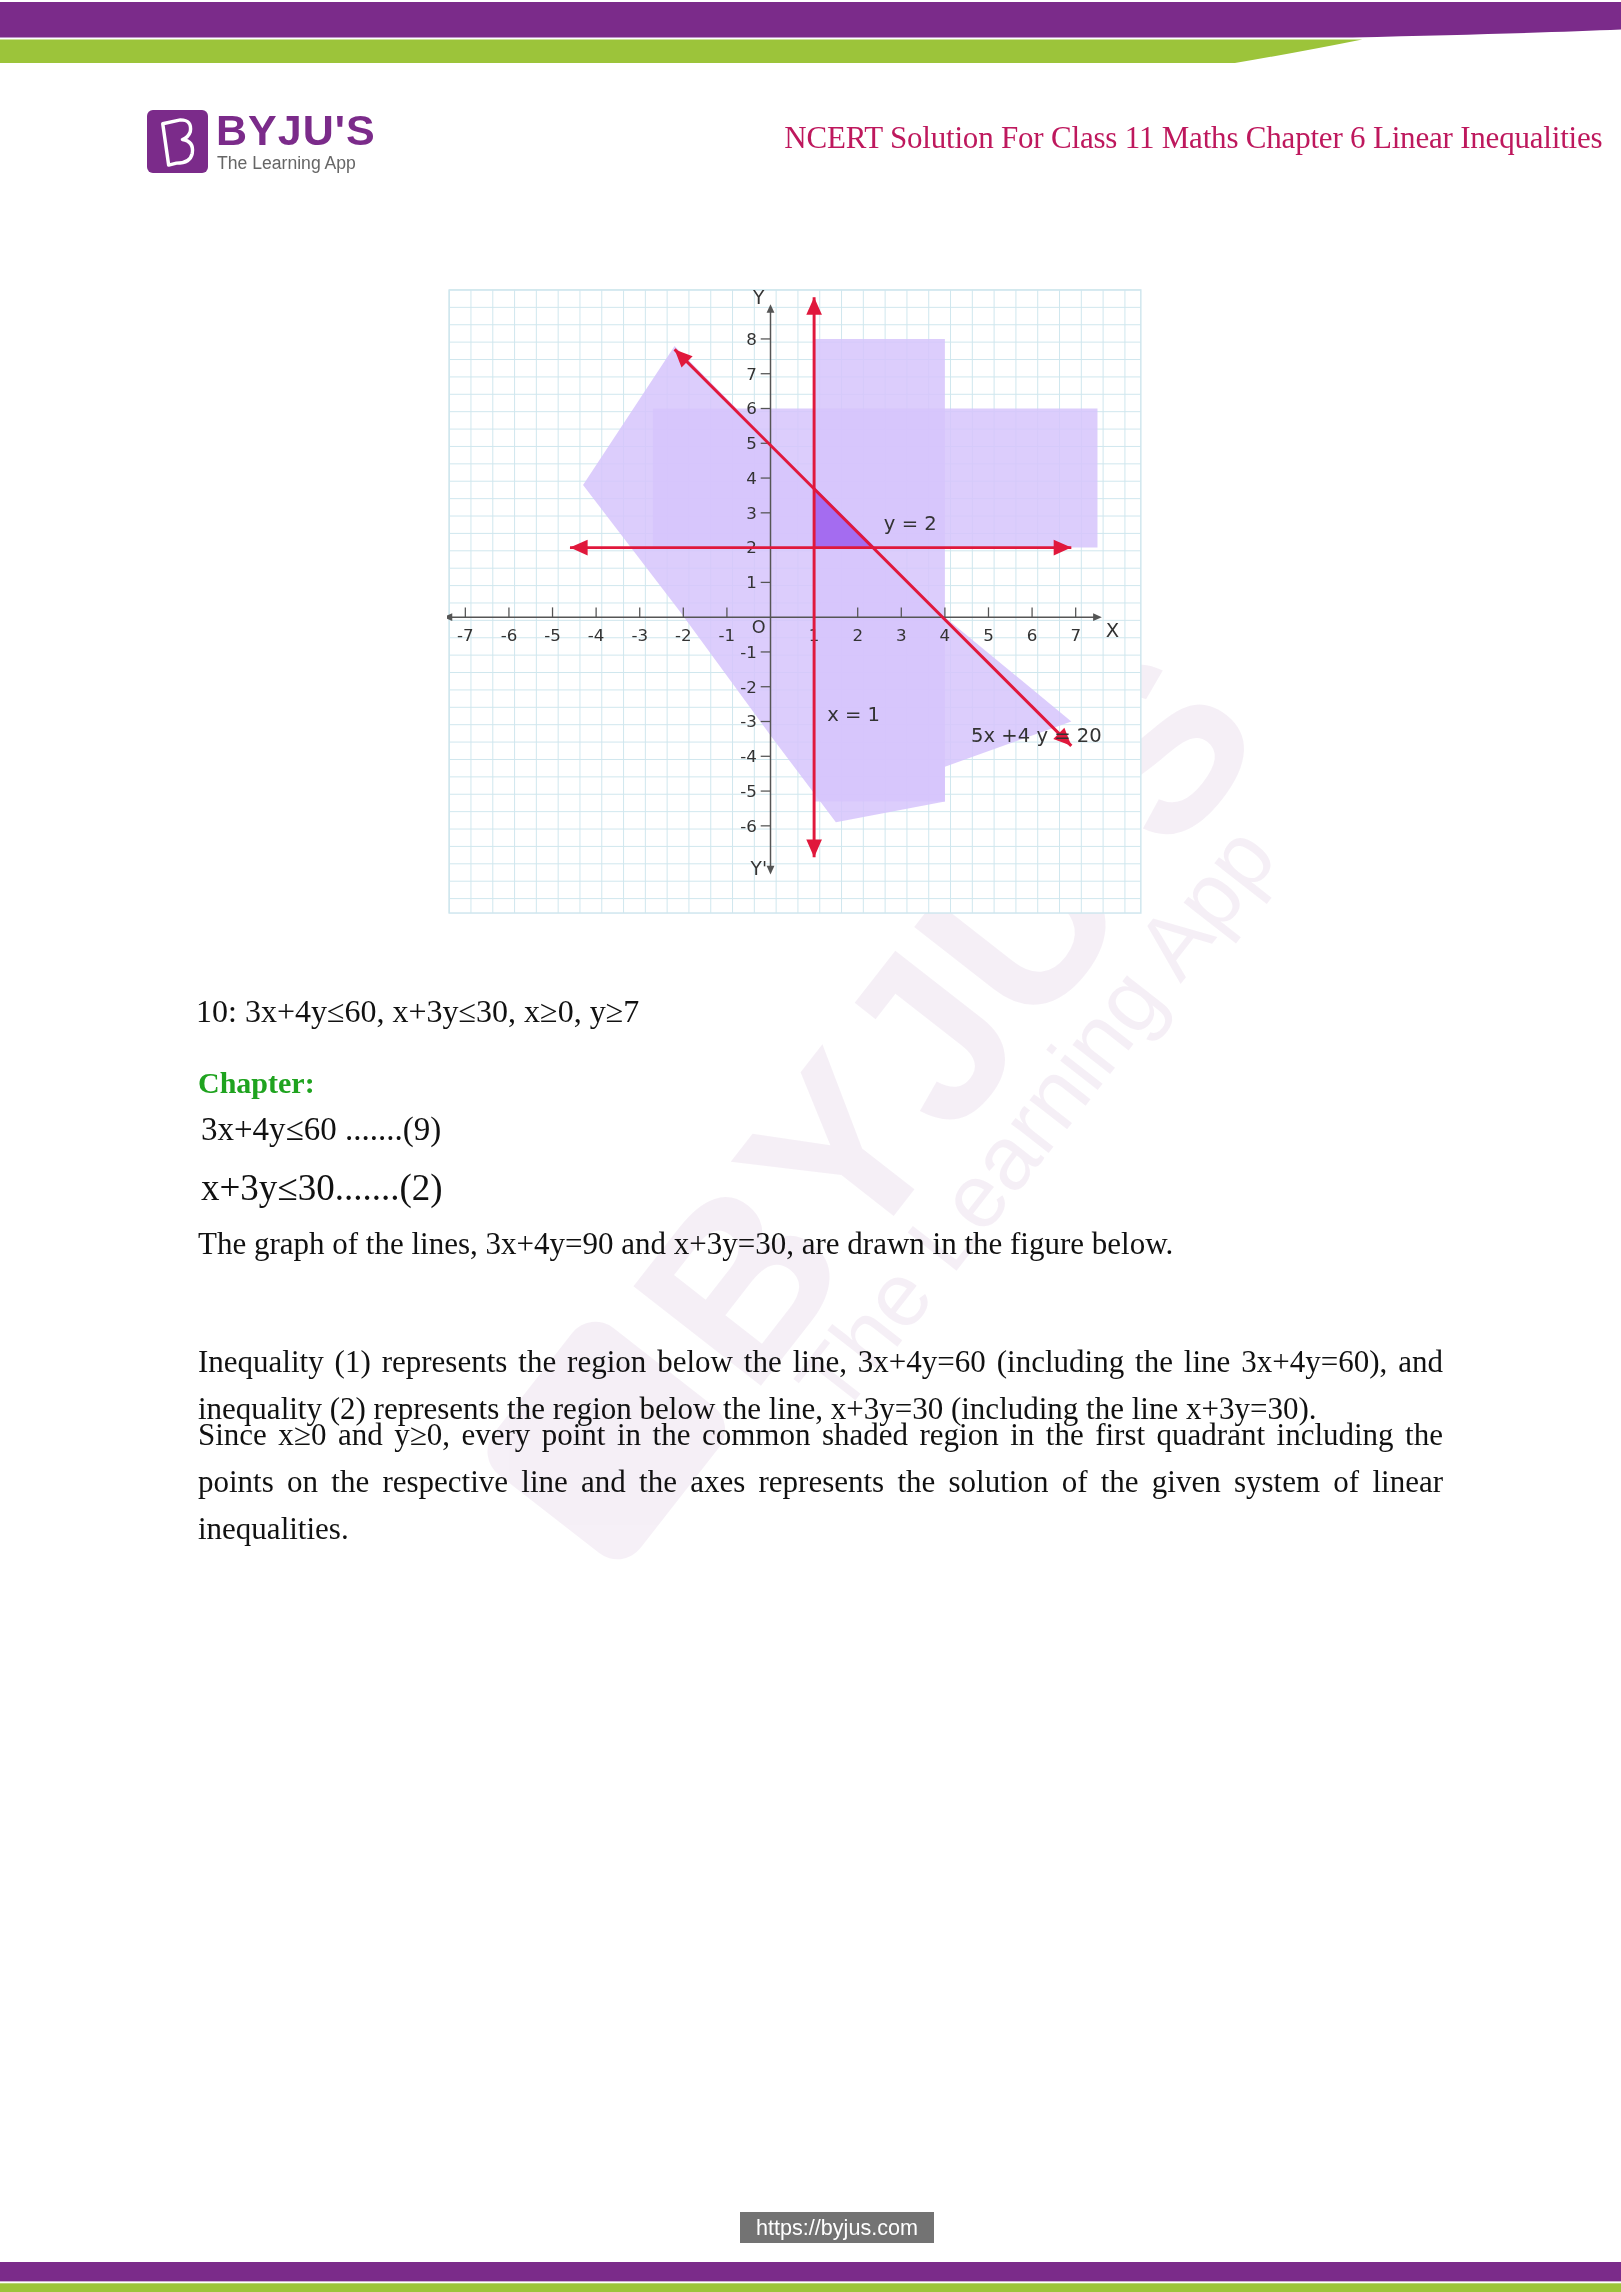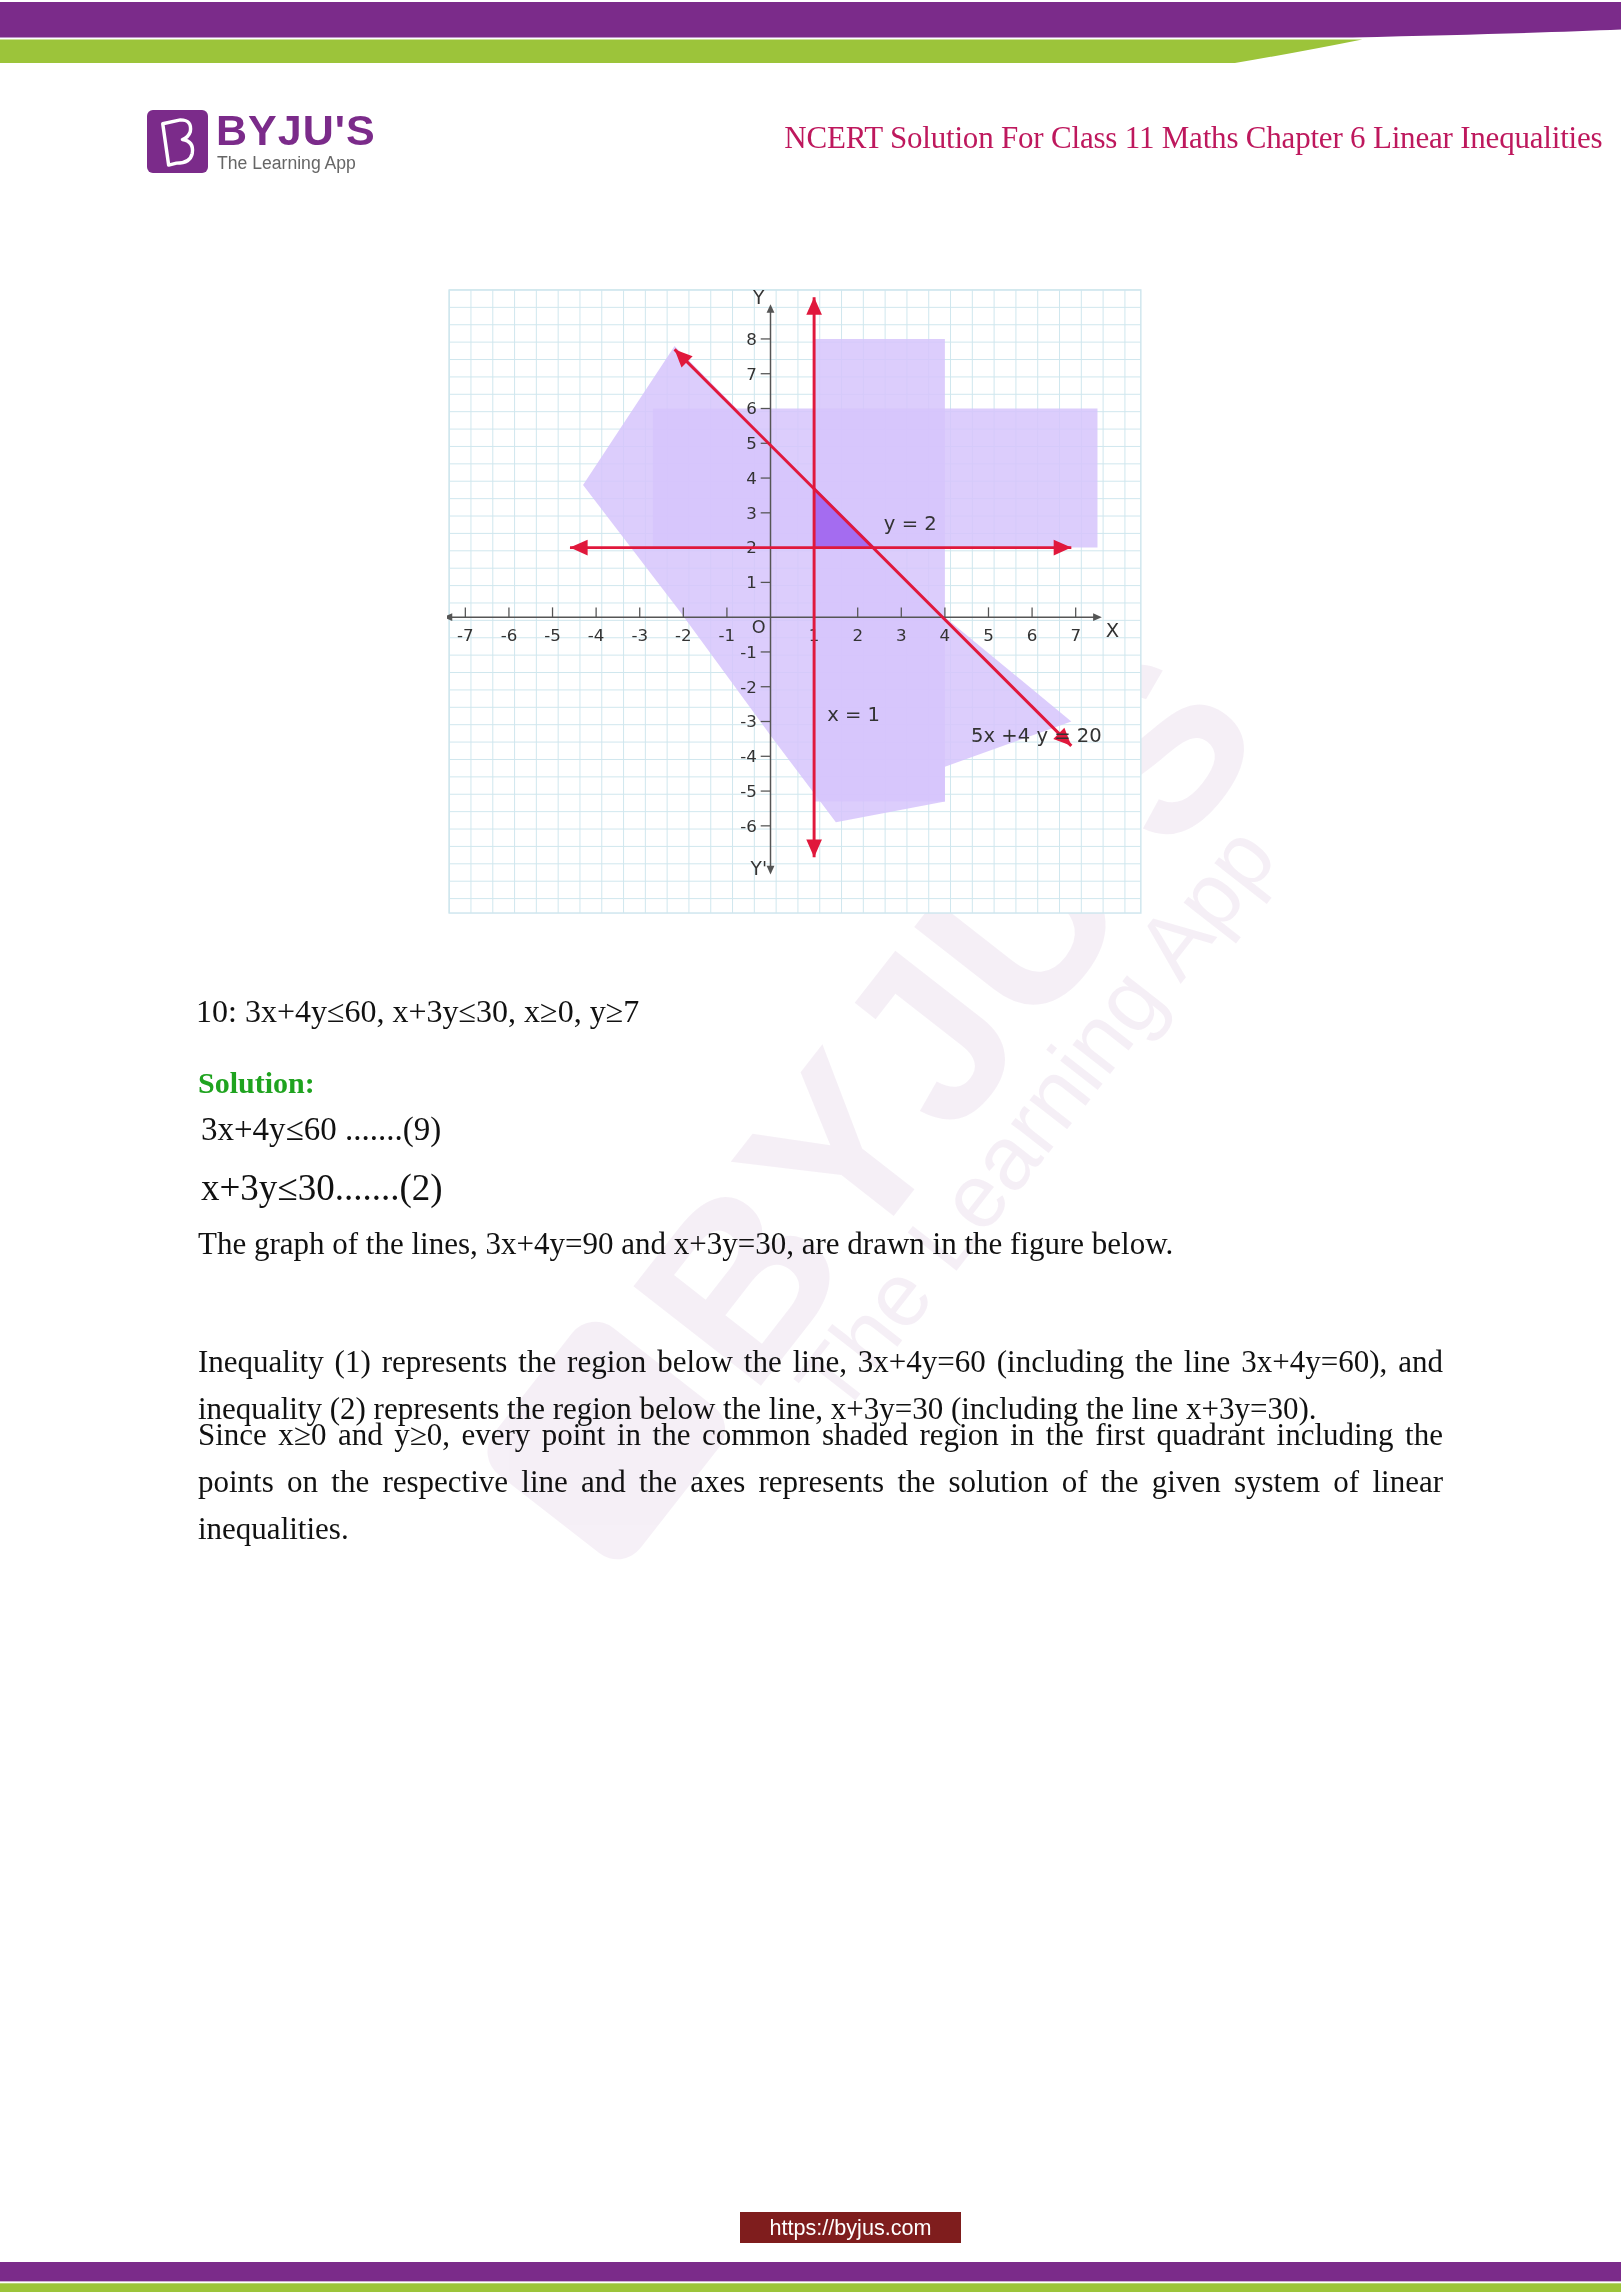--- a/index.html
+++ b/index.html
@@ -32,21 +32,21 @@
   .q-line { position: absolute; left: 196px; top: 993px; font-size: 32px; }
   .q-num { font-weight: normal; margin-top: 35px; }
   .math { font-family: "Liberation Serif", serif; }
   .sol-label {
     position: absolute; left: 198px; top: 1066px; font-size: 30px; font-weight: bold; color: #1fa31f;
   }
   .eq1 { position: absolute; left: 201px; top: 1111px; font-size: 33px; }
   .eq2 { position: absolute; left: 201px; top: 1166px; font-size: 37px; }
   .para { position: absolute; left: 198px; width: 1245px; font-size: 31px; line-height: 47px; text-align: justify; }
   .footer-link {
-    position: absolute; left: 740px; top: 2212px; width: 221px; height: 31px; background: #7f1d1d;
+    position: absolute; left: 740px; top: 2212px; width: 194px; height: 31px; background: #737373;
     color: #fff; font-family: "Liberation Sans", sans-serif; font-size: 21.6px; text-align: center; line-height: 31px;
   }
   .bottom-band { position: absolute; left: 0; top: 2262px; width: 1621px; height: 30px; }
 </style>
 </head>
 <body>
 
 <svg class="top-band" viewBox="0 0 1654 70" preserveAspectRatio="none">
   <path d="M0 2 H1654 V30 Q1560 34 1380 38 L0 38 Z" fill="#7b2b8a"></path>
   <path d="M0 40 H1390 Q1330 52 1260 64 L0 64 Z" fill="#9cc43a"></path>
@@ -227,21 +227,21 @@
       <polygon points="232.1,62.64999999999998 239.17674424110916,81.03259206276219 250.48695880609253,69.71539070845033" fill="#e0183c"></polygon>
       <text x="534.7" y="463.8" font-size="20" text-anchor="start" fill="#333" font-family="DejaVu Sans, sans-serif">5x +4 y = 20</text>
     </svg>
 </div>
 
 <div class="q-line">
   <span class="q-num">10:</span>
   <span class="math">3x+4y≤60, x+3y≤30, x≥0, y≥7</span>
 </div>
 
-<div class="sol-label">Solution:</div>
+<div class="sol-label">Chapter:</div>
 <div class="eq1 math">3x+4y≤60 .......(9)</div>
 <div class="eq2 math">x+3y≤30.......(2)</div>
 
 <div class="para" style="top:1220px">The graph of the lines, 3x+4y=90 and x+3y=30, are drawn in the figure below.</div>
 <div class="para" style="top:1338px">Inequality (1) represents the region below the line, 3x+4y=60 (including the line 3x+4y=60), and inequality (2) represents the region below the line, x+3y=30 (including the line x+3y=30).</div>
 <div class="para" style="top:1411px">Since x≥0 and y≥0, every point in the common shaded region in the first quadrant including the points on the respective line and the axes represents the solution of the given system of linear inequalities.</div>
 
 <div class="footer-link">https://byjus.com</div>
 <svg class="bottom-band" viewBox="0 0 1654 31" preserveAspectRatio="none">
   <rect x="0" y="0" width="1654" height="20" fill="#7b2b8a"></rect>

